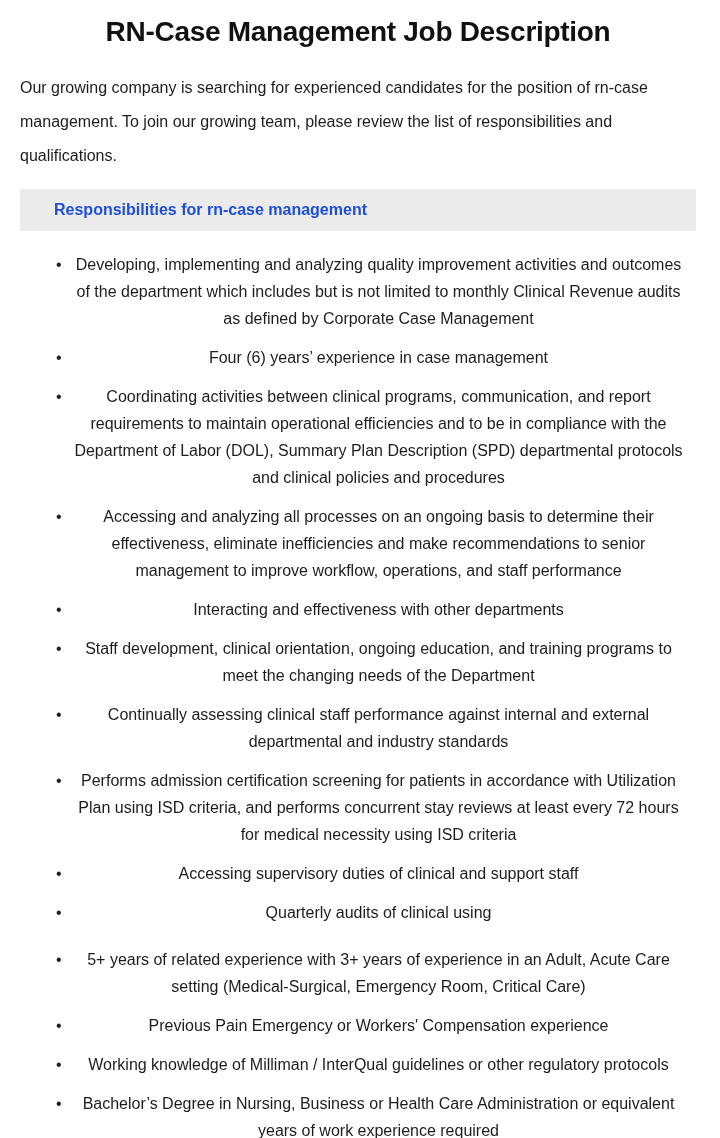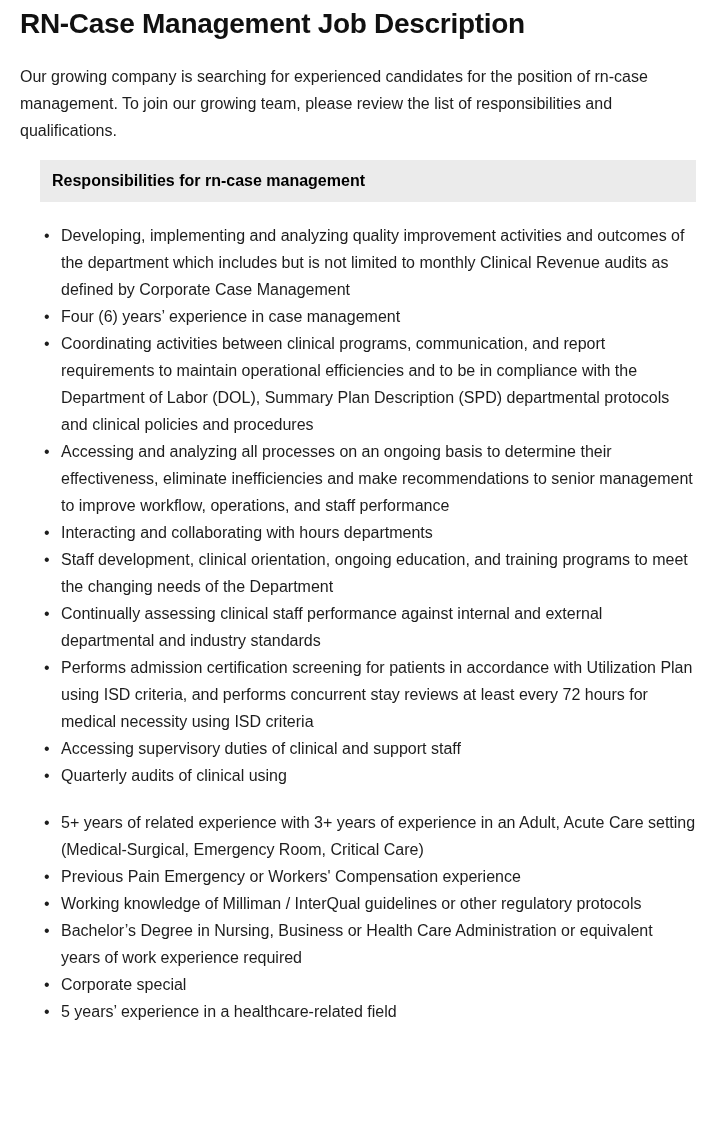--- a/index.html
+++ b/index.html
@@ -13,50 +13,50 @@
     font-family: "Liberation Sans", "DejaVu Sans", sans-serif;
     -webkit-font-smoothing: antialiased;
   }
   .doc {
     padding: 6px 24px 30px 20px;
   }
   .doc-title {
     font-size: 28px;
     line-height: 34px;
     font-weight: bold;
-    text-align: left;
-    margin: 1px 0 0 0;
+    text-align: center;
+    margin: 9px 0 0 0;
     letter-spacing: -0.3px;
     color: #111111;
   }
   .intro {
     font-size: 16px;
-    line-height: 27px;
+    line-height: 34px;
     margin: 22px 0 16px 0;
   }
   .sec-head {
     background: #ebebeb;
     font-size: 16px;
     font-weight: bold;
     line-height: 20px;
-    padding: 11px 12px;
-    color: #000000;
-    margin-left: 20px;
+    padding: 11px 34px;
+    color: #1d4ed8;
   }
   ul.bullet-list {
     list-style: none;
     margin: 20px 0 18px 0;
     padding: 0 0 0 41px;
     font-size: 16px;
     line-height: 27px;
   }
   ul.bullet-list li {
     position: relative;
-    margin: 0;
+    margin: 12px;
     padding: 0;
+    text-align: center;
   }
   ul.bullet-list li::before {
     content: "\2022";
     position: absolute;
     left: -17px;
     top: 0;
     font-size: 16px;
     color: #1d1d1d;
   }
 </style>
@@ -69,21 +69,21 @@
 
   <p class="intro">Our growing company is searching for experienced candidates for the position of rn-case management. To join our growing team, please review the list of responsibilities and qualifications.</p>
 
   <section>
     <div class="sec-head">Responsibilities for rn-case management</div>
     <ul class="bullet-list">
       <li>Developing, implementing and analyzing quality improvement activities and outcomes of the department which includes but is not limited to monthly Clinical Revenue audits as defined by Corporate Case Management</li>
       <li>Four (6) years’ experience in case management</li>
       <li>Coordinating activities between clinical programs, communication, and report requirements to maintain operational efficiencies and to be in compliance with the Department of Labor (DOL), Summary Plan Description (SPD) departmental protocols and clinical policies and procedures</li>
       <li>Accessing and analyzing all processes on an ongoing basis to determine their effectiveness, eliminate inefficiencies and make recommendations to senior management to improve workflow, operations, and staff performance</li>
-      <li>Interacting and collaborating with hours departments</li>
+      <li>Interacting and effectiveness with other departments</li>
       <li>Staff development, clinical orientation, ongoing education, and training programs to meet the changing needs of the Department</li>
       <li>Continually assessing clinical staff performance against internal and external departmental and industry standards</li>
       <li>Performs admission certification screening for patients in accordance with Utilization Plan using ISD criteria, and performs concurrent stay reviews at least every 72 hours for medical necessity using ISD criteria</li>
       <li>Accessing supervisory duties of clinical and support staff</li>
       <li>Quarterly audits of clinical using</li>
     </ul>
   </section>
 
   <section>
     <ul class="bullet-list">

